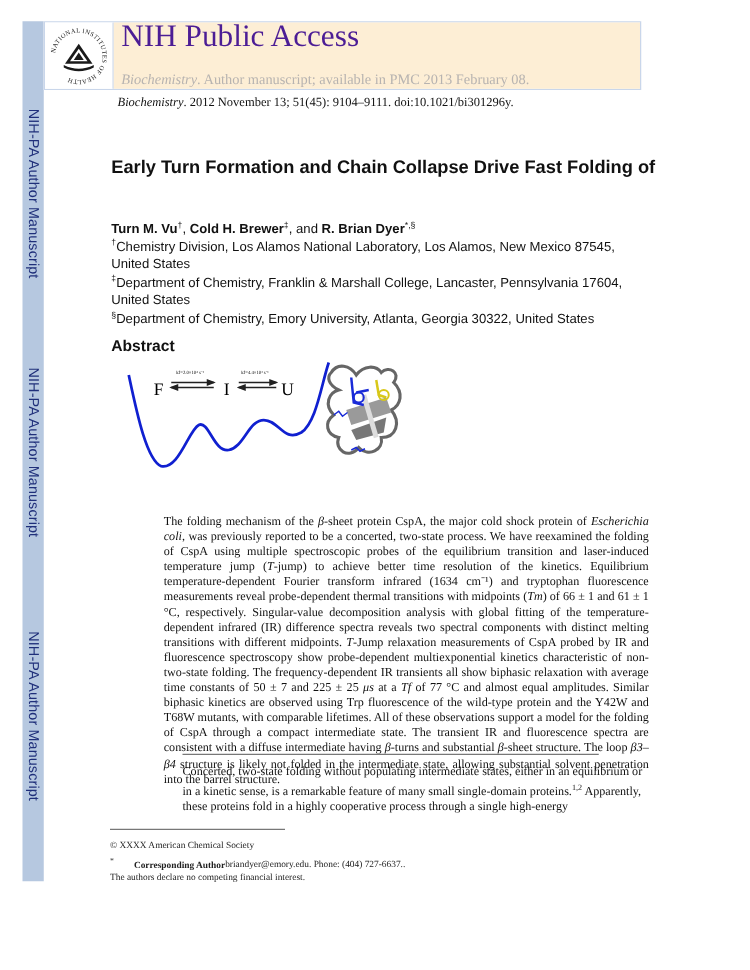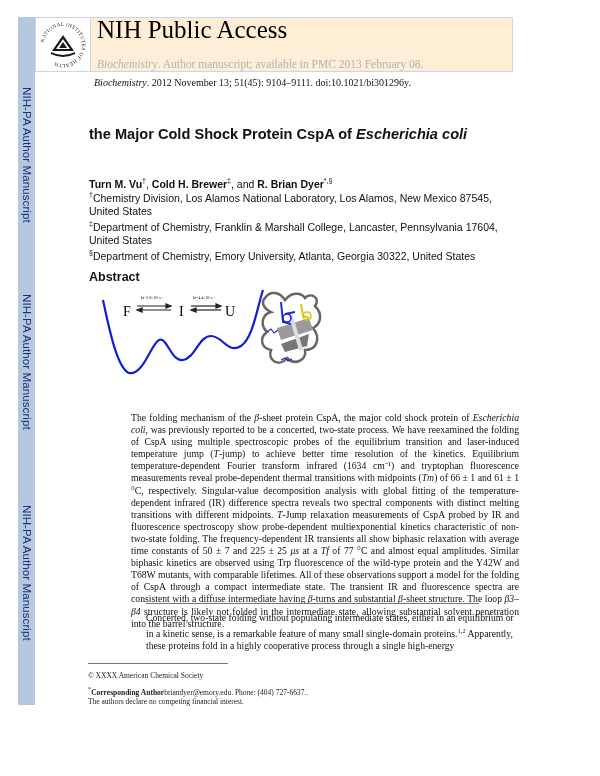--- a/index.html
+++ b/index.html
@@ -5,21 +5,21 @@
   html, body { margin:0; padding:0; background:#ffffff; }
   body { width:600px; height:776px; position:relative; overflow:hidden; font-family:"Liberation Serif", serif; color:#111; }
 
   .sidebar { position:absolute; left:18px; top:17px; width:17px; height:688px; background:#b6c8e0; }
   .side-label { position:absolute; left:18px; width:17px; display:flex; align-items:center; justify-content:center; }
   .side-label span { writing-mode:vertical-rl; font-family:"Liberation Sans", sans-serif; font-size:11.5px; color:#1f2f7a; white-space:nowrap; letter-spacing:0.1px; }
 
   .header-box { position:absolute; left:35px; top:17px; width:478px; height:55px; border:1px solid #c9d6ea; background:#fff; box-sizing:border-box; display:flex; }
   .logo-cell { width:54px; height:100%; background:#fff; border-right:1px solid #c9d6ea; display:flex; align-items:center; justify-content:center; }
   .header-text { flex:1; background:#fdeed5; padding-left:6px; position:relative; }
-  .nih-title { position:absolute; left:6px; top:-2px; font-size:25px; line-height:28px; color:#000000; }
+  .nih-title { position:absolute; left:6px; top:-2px; font-size:25px; line-height:28px; color:#4c1d95; }
   .nih-sub { position:absolute; left:6px; top:23px; font-size:14.5px; font-weight:bold; line-height:18px; }
   .nih-avail { position:absolute; left:6px; top:39px; font-size:11.5px; color:#b7b3b0; line-height:14px; white-space:nowrap; }
   .nih-avail i { font-style:italic; }
 
   .pub-info { position:absolute; left:88px; top:76px; font-size:10px; line-height:13px; }
   .pub-info .l2 { padding-left:6px; }
 
   .title { position:absolute; left:89px; top:124px; width:440px; font-family:"Liberation Sans", sans-serif; font-weight:bold; font-size:14.6px; line-height:21px; color:#111; }
   .title i { font-style:italic; }
 
@@ -38,21 +38,21 @@
   .abstract-body i { font-style:italic; }
 
   .rule1 { position:absolute; left:146px; top:603px; width:333px; height:1px; background:#777; }
 
   .intro { position:absolute; left:146px; top:612px; width:376px; font-size:9.7px; line-height:12.5px; }
   .intro sup { font-size:6.5px; }
 
   .rule2 { position:absolute; left:88px; top:663px; width:140px; height:1px; background:#777; }
 
   .foot { position:absolute; left:88px; font-size:7.5px; line-height:10px; color:#222; white-space:nowrap; }
-  .foot b { font-weight:bold; }
+  .foot b { font-weight:bold;margin-left:16px; }
 </style>
 </head>
 <body>
 
 <div class="sidebar"></div>
 <div class="side-label" style="top:84px;height:142px;">
     <span>NIH-PA Author Manuscript</span>
   </div>
 <div class="side-label" style="top:292px;height:140px;">
     <span>NIH-PA Author Manuscript</span>
@@ -78,21 +78,21 @@
     <div class="nih-title">NIH Public Access</div>
     <div class="nih-avail"><i>Biochemistry</i><span>. Author manuscript; available in PMC 2013 February 08.</span></div>
   </div>
 </div>
 
 <div class="pub-info">
   <div class="l2"><i>Biochemistry</i><span>. 2012 November 13; 51(45): 9104–9111. doi:10.1021/bi301296y.</span></div>
 </div>
 
 <div class="title">
-  <div><span>the Major Cold Shock Protein CspA of </span><i>Escherichia coli</i></div>
+  <div>Early Turn Formation and Chain Collapse Drive Fast Folding of</div>
 </div>
 
 <div class="authors">
   <b>Turn M. Vu</b><sup>†</sup><span>, </span><b>Cold H. Brewer</b><sup>‡</sup><span>, and </span><b>R. Brian Dyer</b><sup>*,§</sup>
 </div>
 
 <div class="affil" style="top:188px;"><sup>†</sup><span>Chemistry Division, Los Alamos National Laboratory, Los Alamos, New Mexico 87545, United States</span></div>
 <div class="affil" style="top:217px;"><sup>‡</sup><span>Department of Chemistry, Franklin &amp; Marshall College, Lancaster, Pennsylvania 17604, United States</span></div>
 <div class="affil" style="top:246px;"><sup>§</sup><span>Department of Chemistry, Emory University, Atlanta, Georgia 30322, United States</span></div>
 

